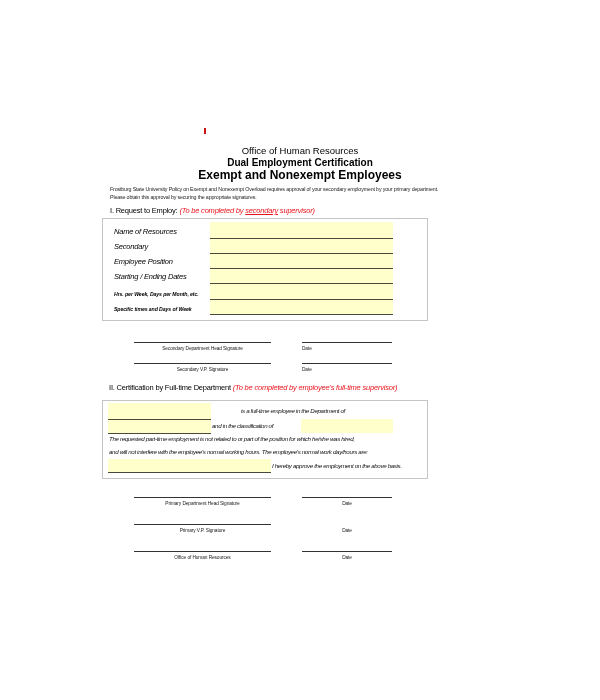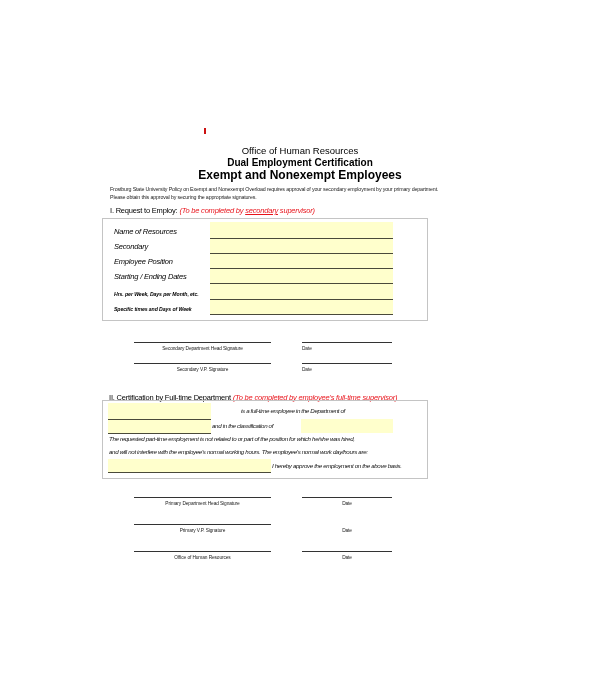--- a/index.html
+++ b/index.html
@@ -11,21 +11,21 @@
     .mark { left: 204px; top: 128px; width: 2px; height: 6px; background: #cc1111; }
     .title { left: 0; width: 600px; text-align: center; font-size: 9.5px; line-height: 12px; }
     .title.t1 { top: 145px; }
     .title.t2 { top: 157px; font-weight: bold; font-size: 10px; }
     .title.t3 { top: 169px; font-weight: bold; font-size: 12px; text-align: center; }
     .intro { left: 110px; width: 330px; top: 185px; font-size: 5.3px; line-height: 8px; letter-spacing: -0.15px; color: #222; }
     .sec-head { font-size: 7.5px; line-height: 10px; letter-spacing: -0.2px; }
     .sec-head .red { color: #e8131b; font-style: italic; margin-top: 38px; }
     .sec-head .red u { text-decoration: underline; }
     .sec1-head { left: 110px; top: 206px; }
-    .sec2-head { left: 109px; top: 393px; }
+    .sec2-head { left: 109px; top: 383px; }
     .box { border: 1px solid #c4c4c4; box-sizing: border-box; }
     .box1 { left: 102px; top: 218px; width: 326px; height: 103px; }
     .box2 { left: 102px; top: 400px; width: 326px; height: 79px; }
     .lbl { font-style: italic; font-size: 7.5px; line-height: 10px; letter-spacing: -0.2px; }
     .lbl.small { font-size: 5.2px; font-weight: bold; letter-spacing: -0.1px; }
     .field { background: #ffffcc; }
     .field.ul { border-bottom: 1px solid #4a4a3a; box-sizing: border-box; }
     .sigline { height: 1px; background: #333; }
     .siglabel { font-size: 4.8px; line-height: 6px; text-align: center; color: #222; letter-spacing: -0.1px; }
     .body-it { font-style: italic; font-size: 6.2px; line-height: 8px; letter-spacing: -0.35px; color: #111; white-space: nowrap; }

